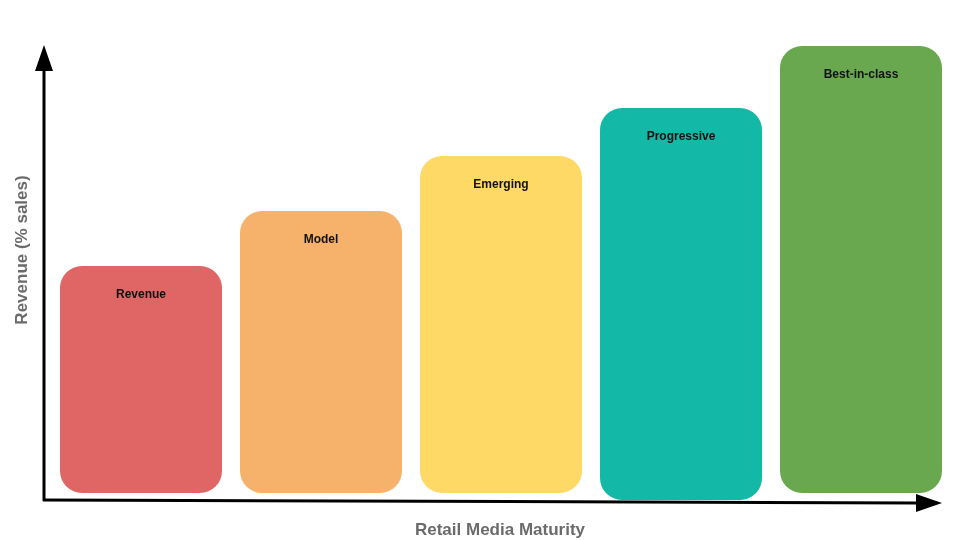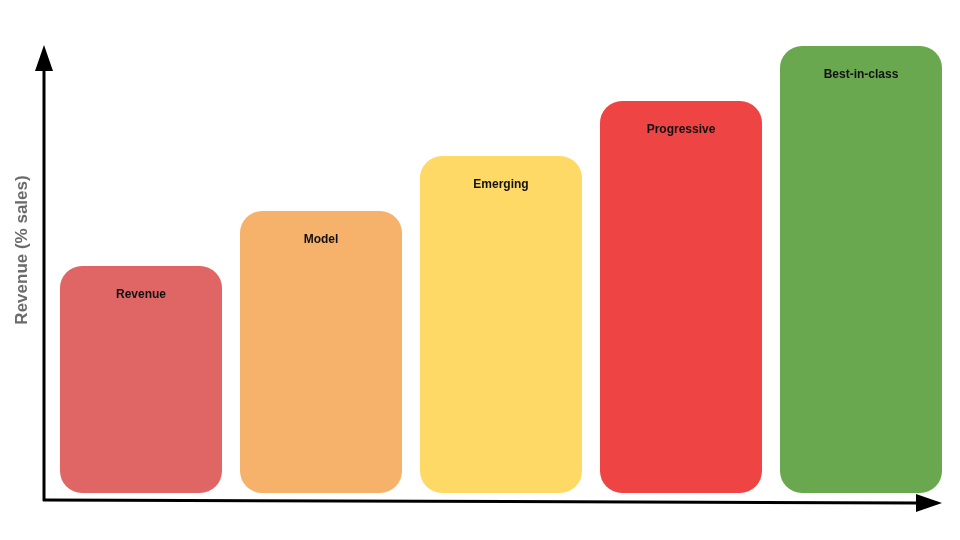--- a/index.html
+++ b/index.html
@@ -27,30 +27,31 @@
   <div id="bars">
     <div class="bar" style="left: 60px; top: 266px; width: 162px; height: 227px; background: rgb(224, 102, 102);">
       <div class="bar-label" style="top: 21px;">Revenue</div>
     </div>
     <div class="bar" style="left: 240px; top: 211px; width: 162px; height: 282px; background: rgb(246, 178, 107);">
       <div class="bar-label" style="top: 21px;">Model</div>
     </div>
     <div class="bar" style="left: 420px; top: 156px; width: 162px; height: 337px; background: rgb(255, 217, 102);">
       <div class="bar-label" style="top: 21px;">Emerging</div>
     </div>
-    <div class="bar" style="left: 600px; top: 101px; width: 162px; height: 392px; background: #ef4444;">
+    <div class="bar" style="left: 600px; top: 108px; width: 162px; height: 392px; background: #14b8a6;">
       <div class="bar-label" style="top: 21px;">Progressive</div>
     </div>
     <div class="bar" style="left: 780px; top: 46px; width: 162px; height: 447px; background: rgb(106, 168, 79);">
       <div class="bar-label" style="top: 21px;">Best-in-class</div>
     </div>
   </div>
 
   <svg class="axes" width="960" height="540">
     <line x1="44" y1="70" x2="44" y2="501" stroke="#000" stroke-width="3"></line>
     <polygon points="44,45 35,71 53,71" fill="#000"></polygon>
     <line x1="43" y1="500" x2="918" y2="503" stroke="#000" stroke-width="3"></line>
     <polygon points="942,503 916,494 916,512" fill="#000"></polygon>
   </svg>
 
 
   <div class="axis-label y-label">Revenue (% sales)</div>
+  <div class="axis-label x-label">Retail Media Maturity</div>
 </div>
 
 </body></html>

